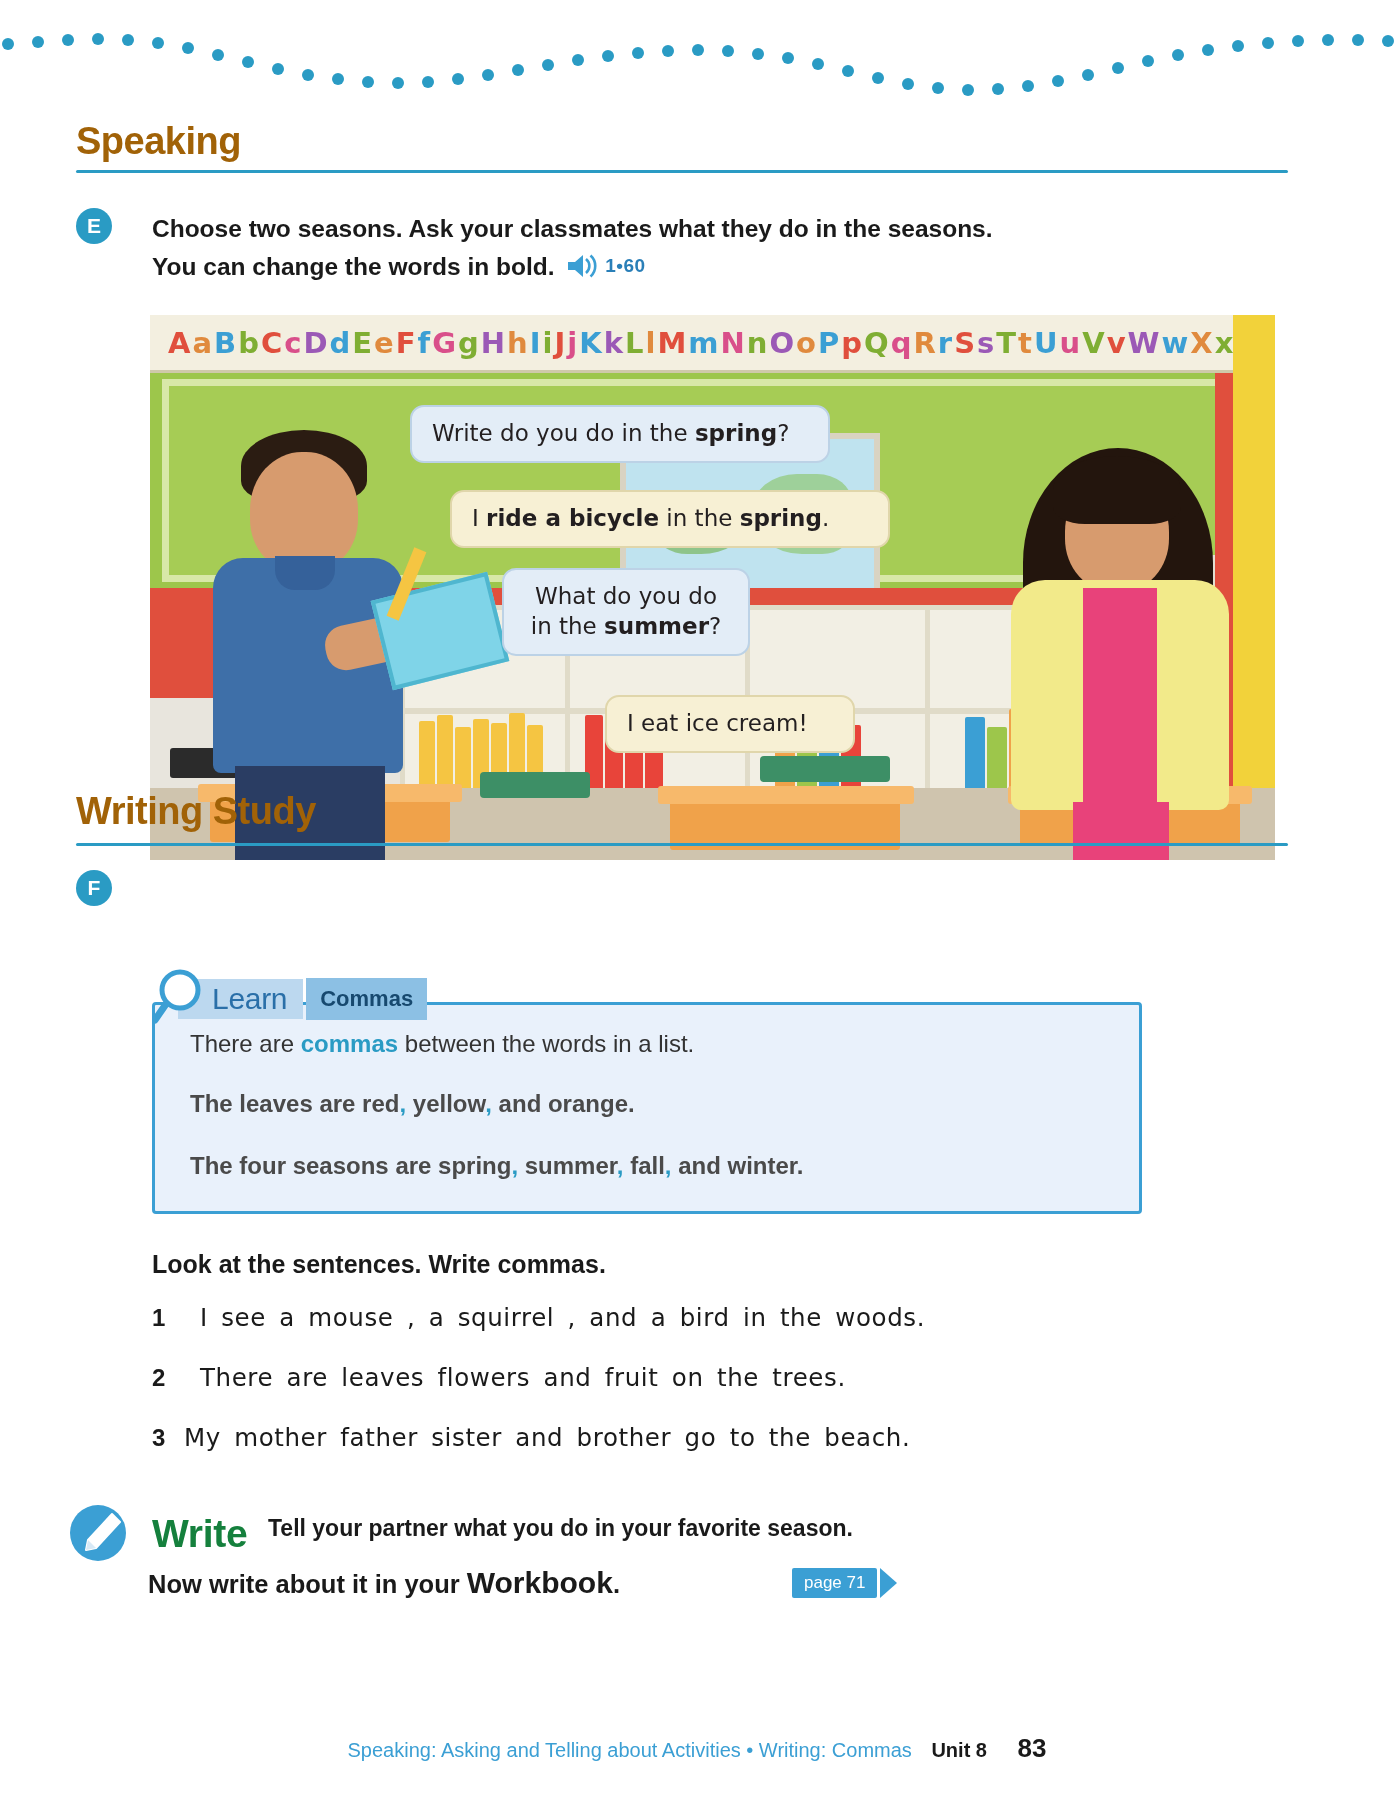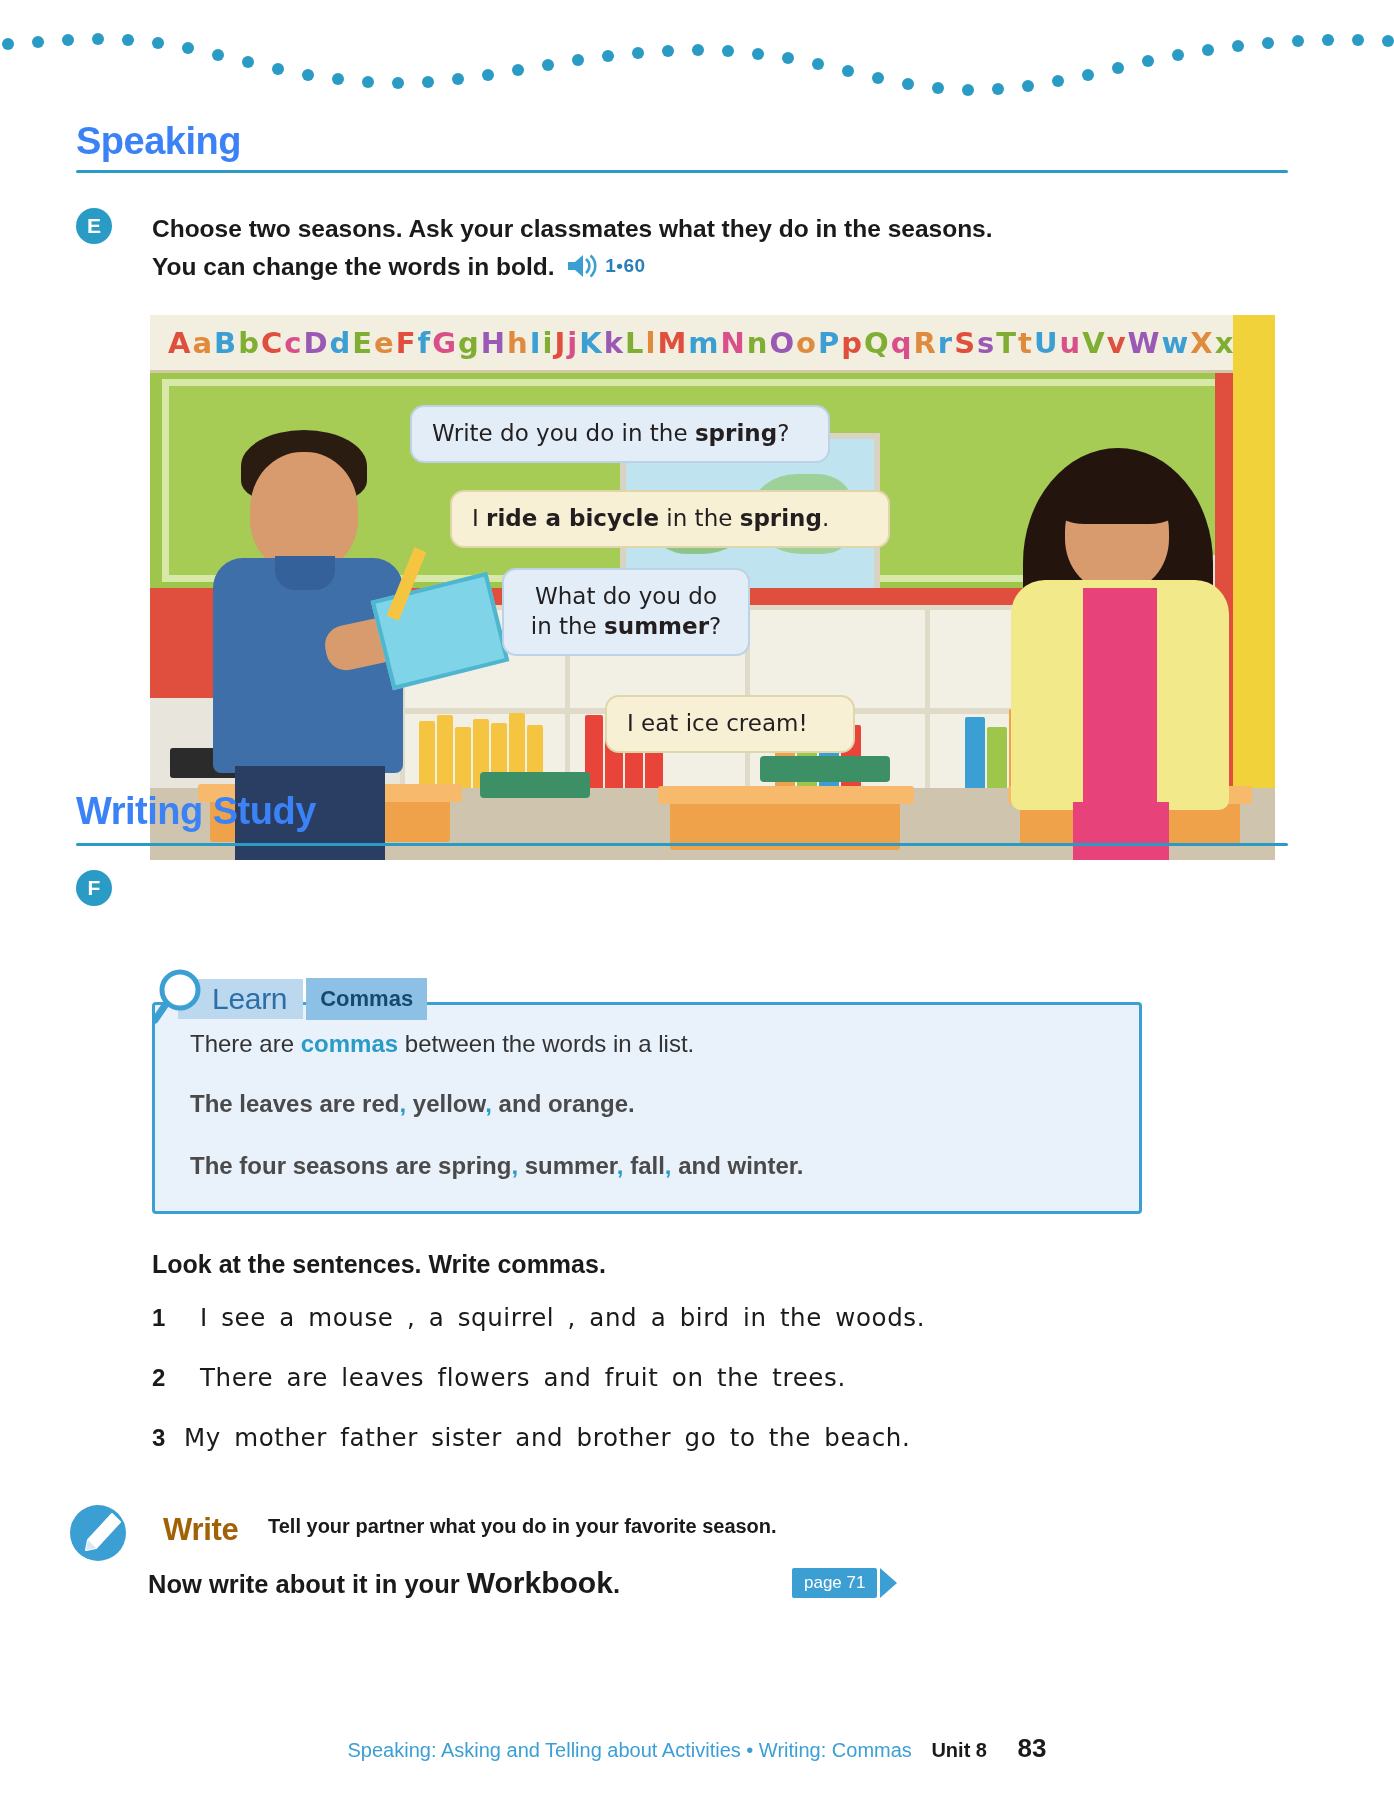--- a/index.html
+++ b/index.html
@@ -32,21 +32,21 @@
     width: 1394px;
     height: 1800px;
   }
 
   
   .sec-head {
     position: absolute;
     font-size: 38px;
     font-weight: bold;
     letter-spacing: -0.5px;
-    color: #3b82f6;
+    color: #a16207;
     white-space: nowrap;
   }
   .sec-rule {
     position: absolute;
     height: 3px;
     background: #2a9bc4;
     border-radius: 2px;
   }
 
   
@@ -423,32 +423,32 @@
     position: absolute;
     left: 70px;
     top: 1505px;
     width: 56px;
     height: 56px;
     border-radius: 50%;
     background: #3b9fd4;
   }
   .write-word {
     position: absolute;
-    left: 163px;
+    left: 152px;
     top: 1512px;
-    font-size: 31px;
-    font-weight: bold;
-    color: #a16207;
+    font-size: 39px;
+    font-weight: bold;
+    color: #15803d;
     letter-spacing: -0.3px;
   }
   .write-text {
     position: absolute;
     left: 268px;
     top: 1515px;
-    font-size: 20px;
+    font-size: 23px;
     font-weight: bold;
     color: #1a1a1a;
     white-space: nowrap;
   }
   .write-text2 {
     position: absolute;
     left: 148px;
     top: 1566px;
     font-size: 25.5px;
     font-weight: bold;

